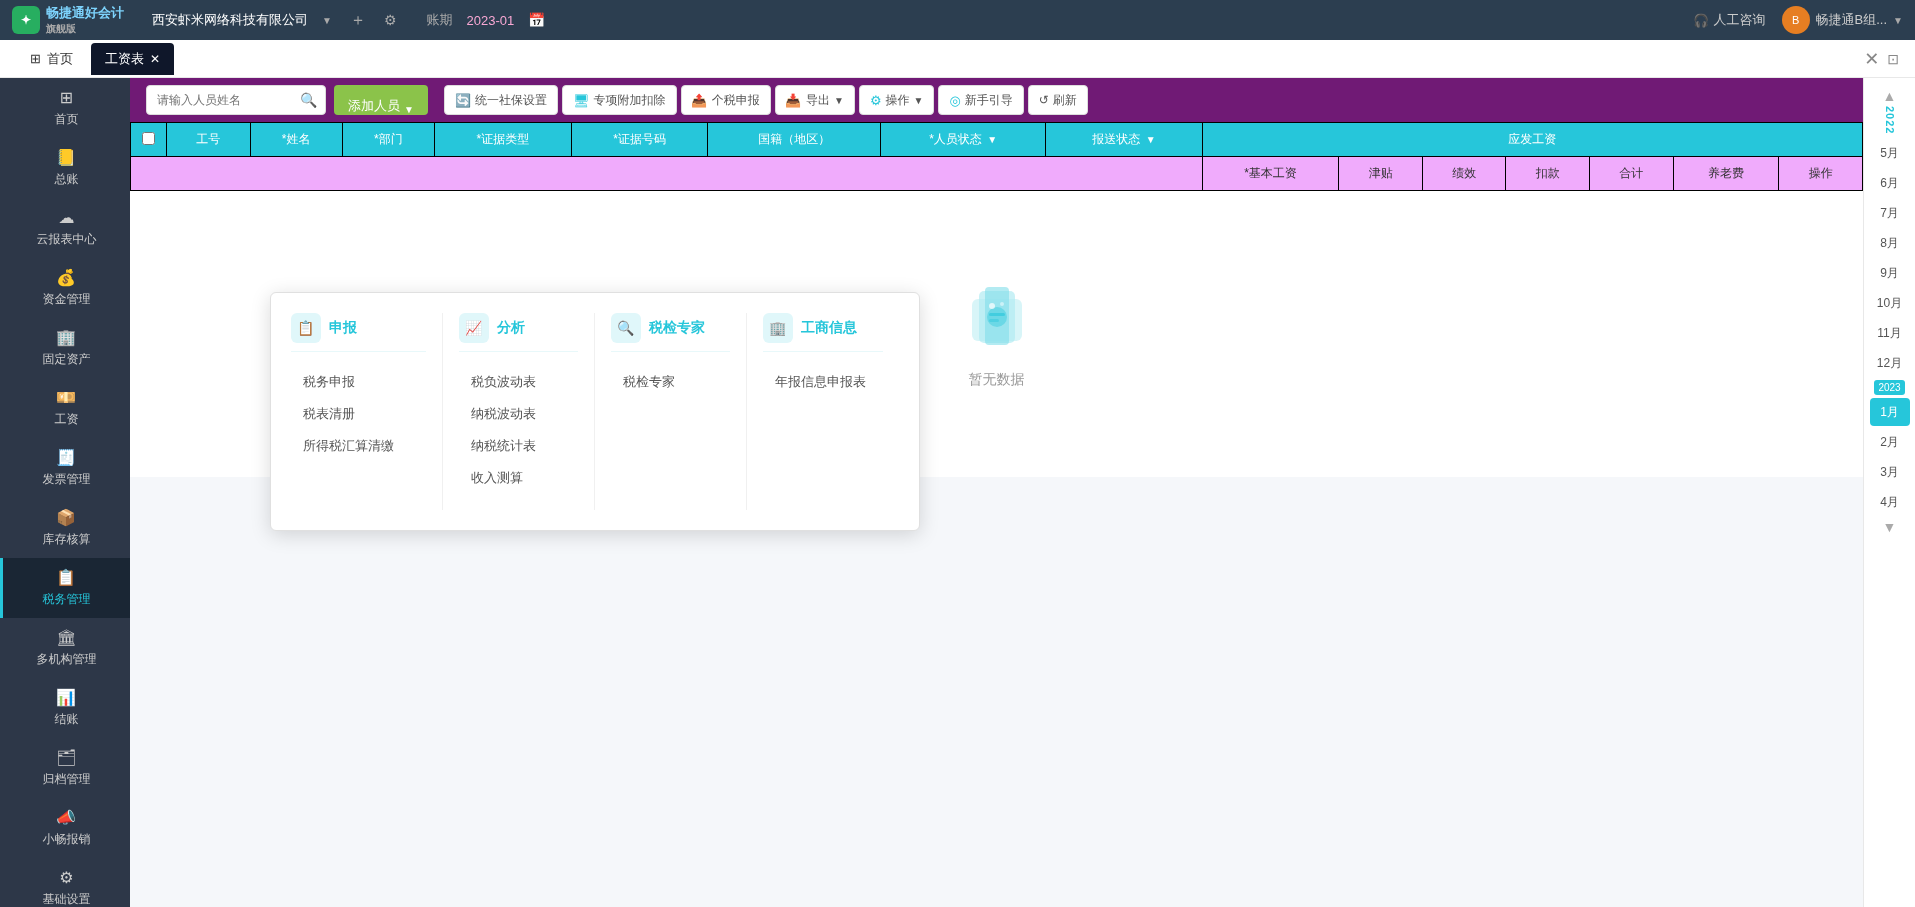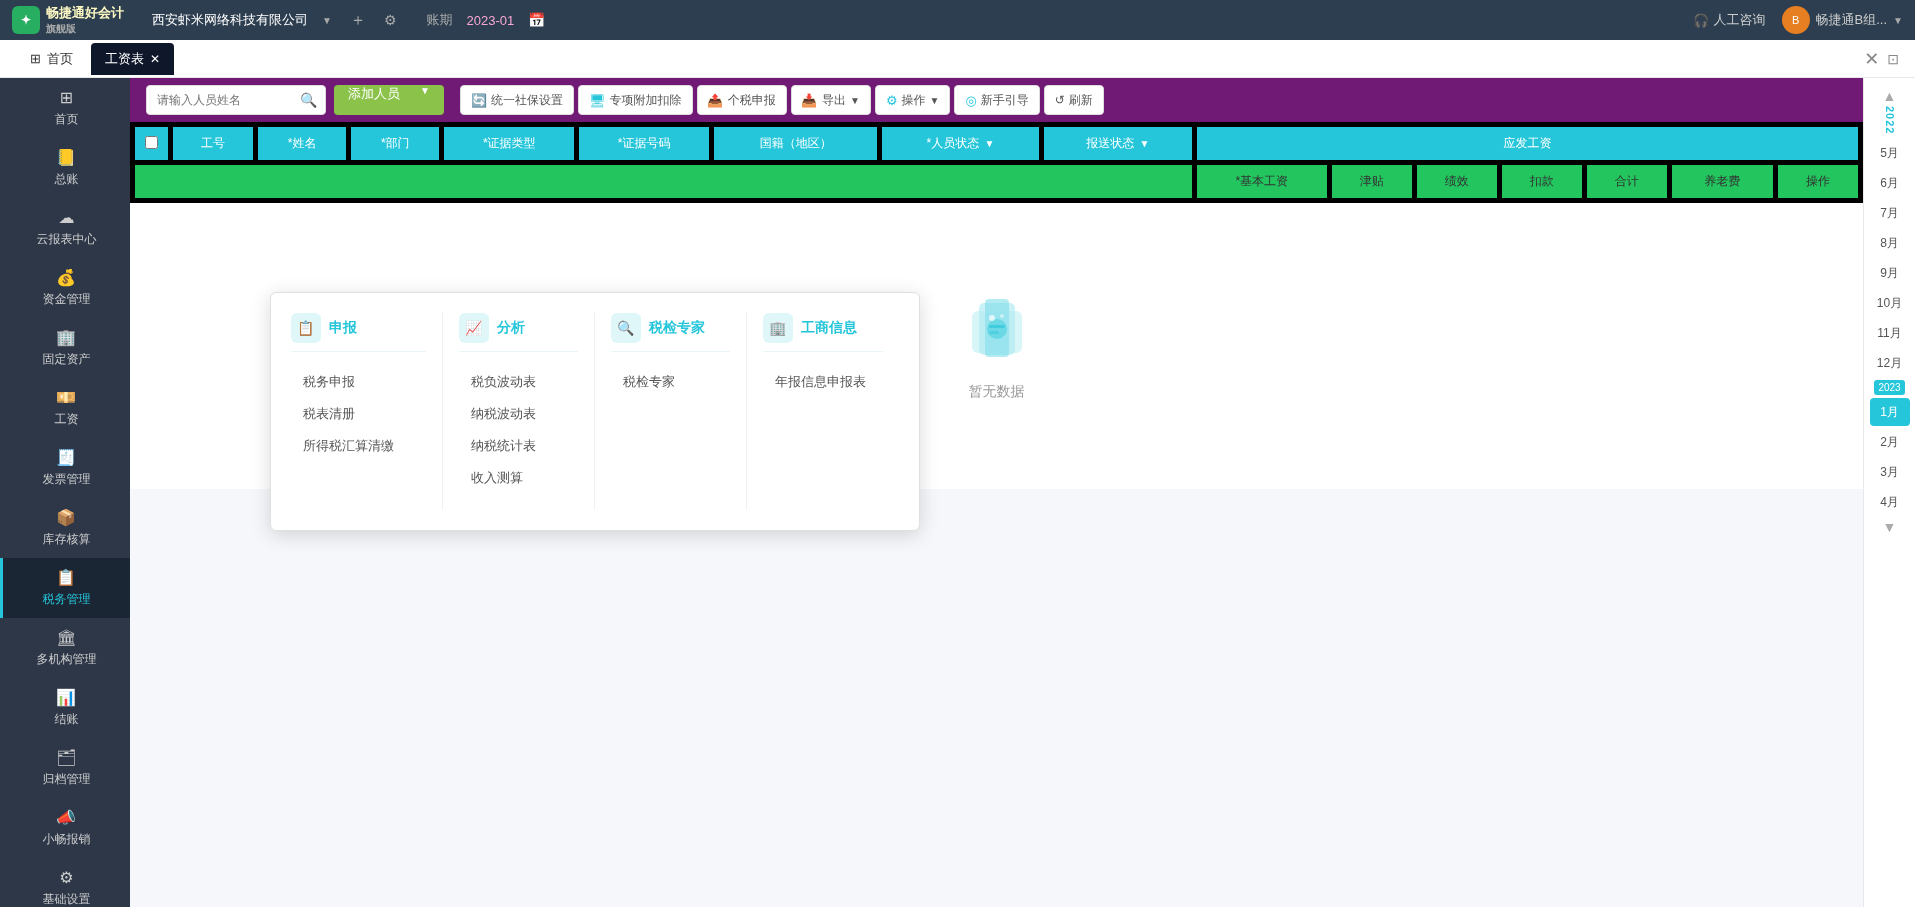--- a/index.html
+++ b/index.html
@@ -24,21 +24,21 @@
       width: 130px;
     }
     .logo-icon {
       width: 28px; height: 28px;
       background: #27ae60;
       border-radius: 6px;
       display: flex; align-items: center; justify-content: center;
       color: white; font-size: 12px;
     }
     .logo-text { display: flex; flex-direction: column; }
-    .logo-main { font-size: 13px; color: #fef9c3; }
+    .logo-main { font-size: 13px; color: #7dd3fc; }
     .logo-sub { font-size: 10px; color: #aaa; }
     .company-area {
       display: flex; align-items: center; gap: 14px;
       color: #fff; font-size: 13px; margin-left: 10px;
     }
     .company-name { color: #fff; }
     .company-arrow { color: #aaa; font-size: 10px; }
     .company-add { color: #aaa; font-size: 16px; cursor: pointer; margin-left: 4px; }
     .company-gear { color: #aaa; font-size: 14px; cursor: pointer; margin-left: 4px; }
     .period-label { color: #aaa; }
@@ -138,21 +138,21 @@
     .search-mag { position: absolute; right: 8px; color: #999; font-size: 14px; }
     .add-btn {
       height: 30px;
       padding: 0 14px;
       background: #8bc34a;
       color: #fff;
       border: none;
       border-radius: 4px;
       cursor: pointer;
       font-size: 13px;
-      display: flex; align-items: flex-start; gap: 20px;
+      display: flex; align-items: flex-end; gap: 4px;
     }
     .add-btn-arrow { font-size: 10px; }
     .action-btns { display: flex; align-items: center; gap: 4px; margin-left: 8px; }
     .action-btn {
       height: 30px;
       padding: 0 10px;
       background: #fff;
       border: 1px solid #ddd;
       border-radius: 4px;
       cursor: pointer;
@@ -183,26 +183,26 @@
       width: 100%;
       border-collapse: collapse;
       background: #fff;
     }
     .data-table th {
       background: #26c6da;
       color: #fff;
       font-size: 12px;
       font-weight: normal;
       padding: 8px 10px;
-      border: 5px solid #000000;
+      border: 1px solid #000000;
       text-align: center;
       white-space: nowrap;
     }
     .data-table th.sub-header {
-      background: #22c55e;
+      background: #f0abfc;
       color: #333;
     }
     .data-table td {
       padding: 8px 10px;
       border: 1px solid #eee;
       font-size: 12px;
       text-align: center;
     }
     .checkbox-col { width: 36px; }
     .dropdown-menu {

